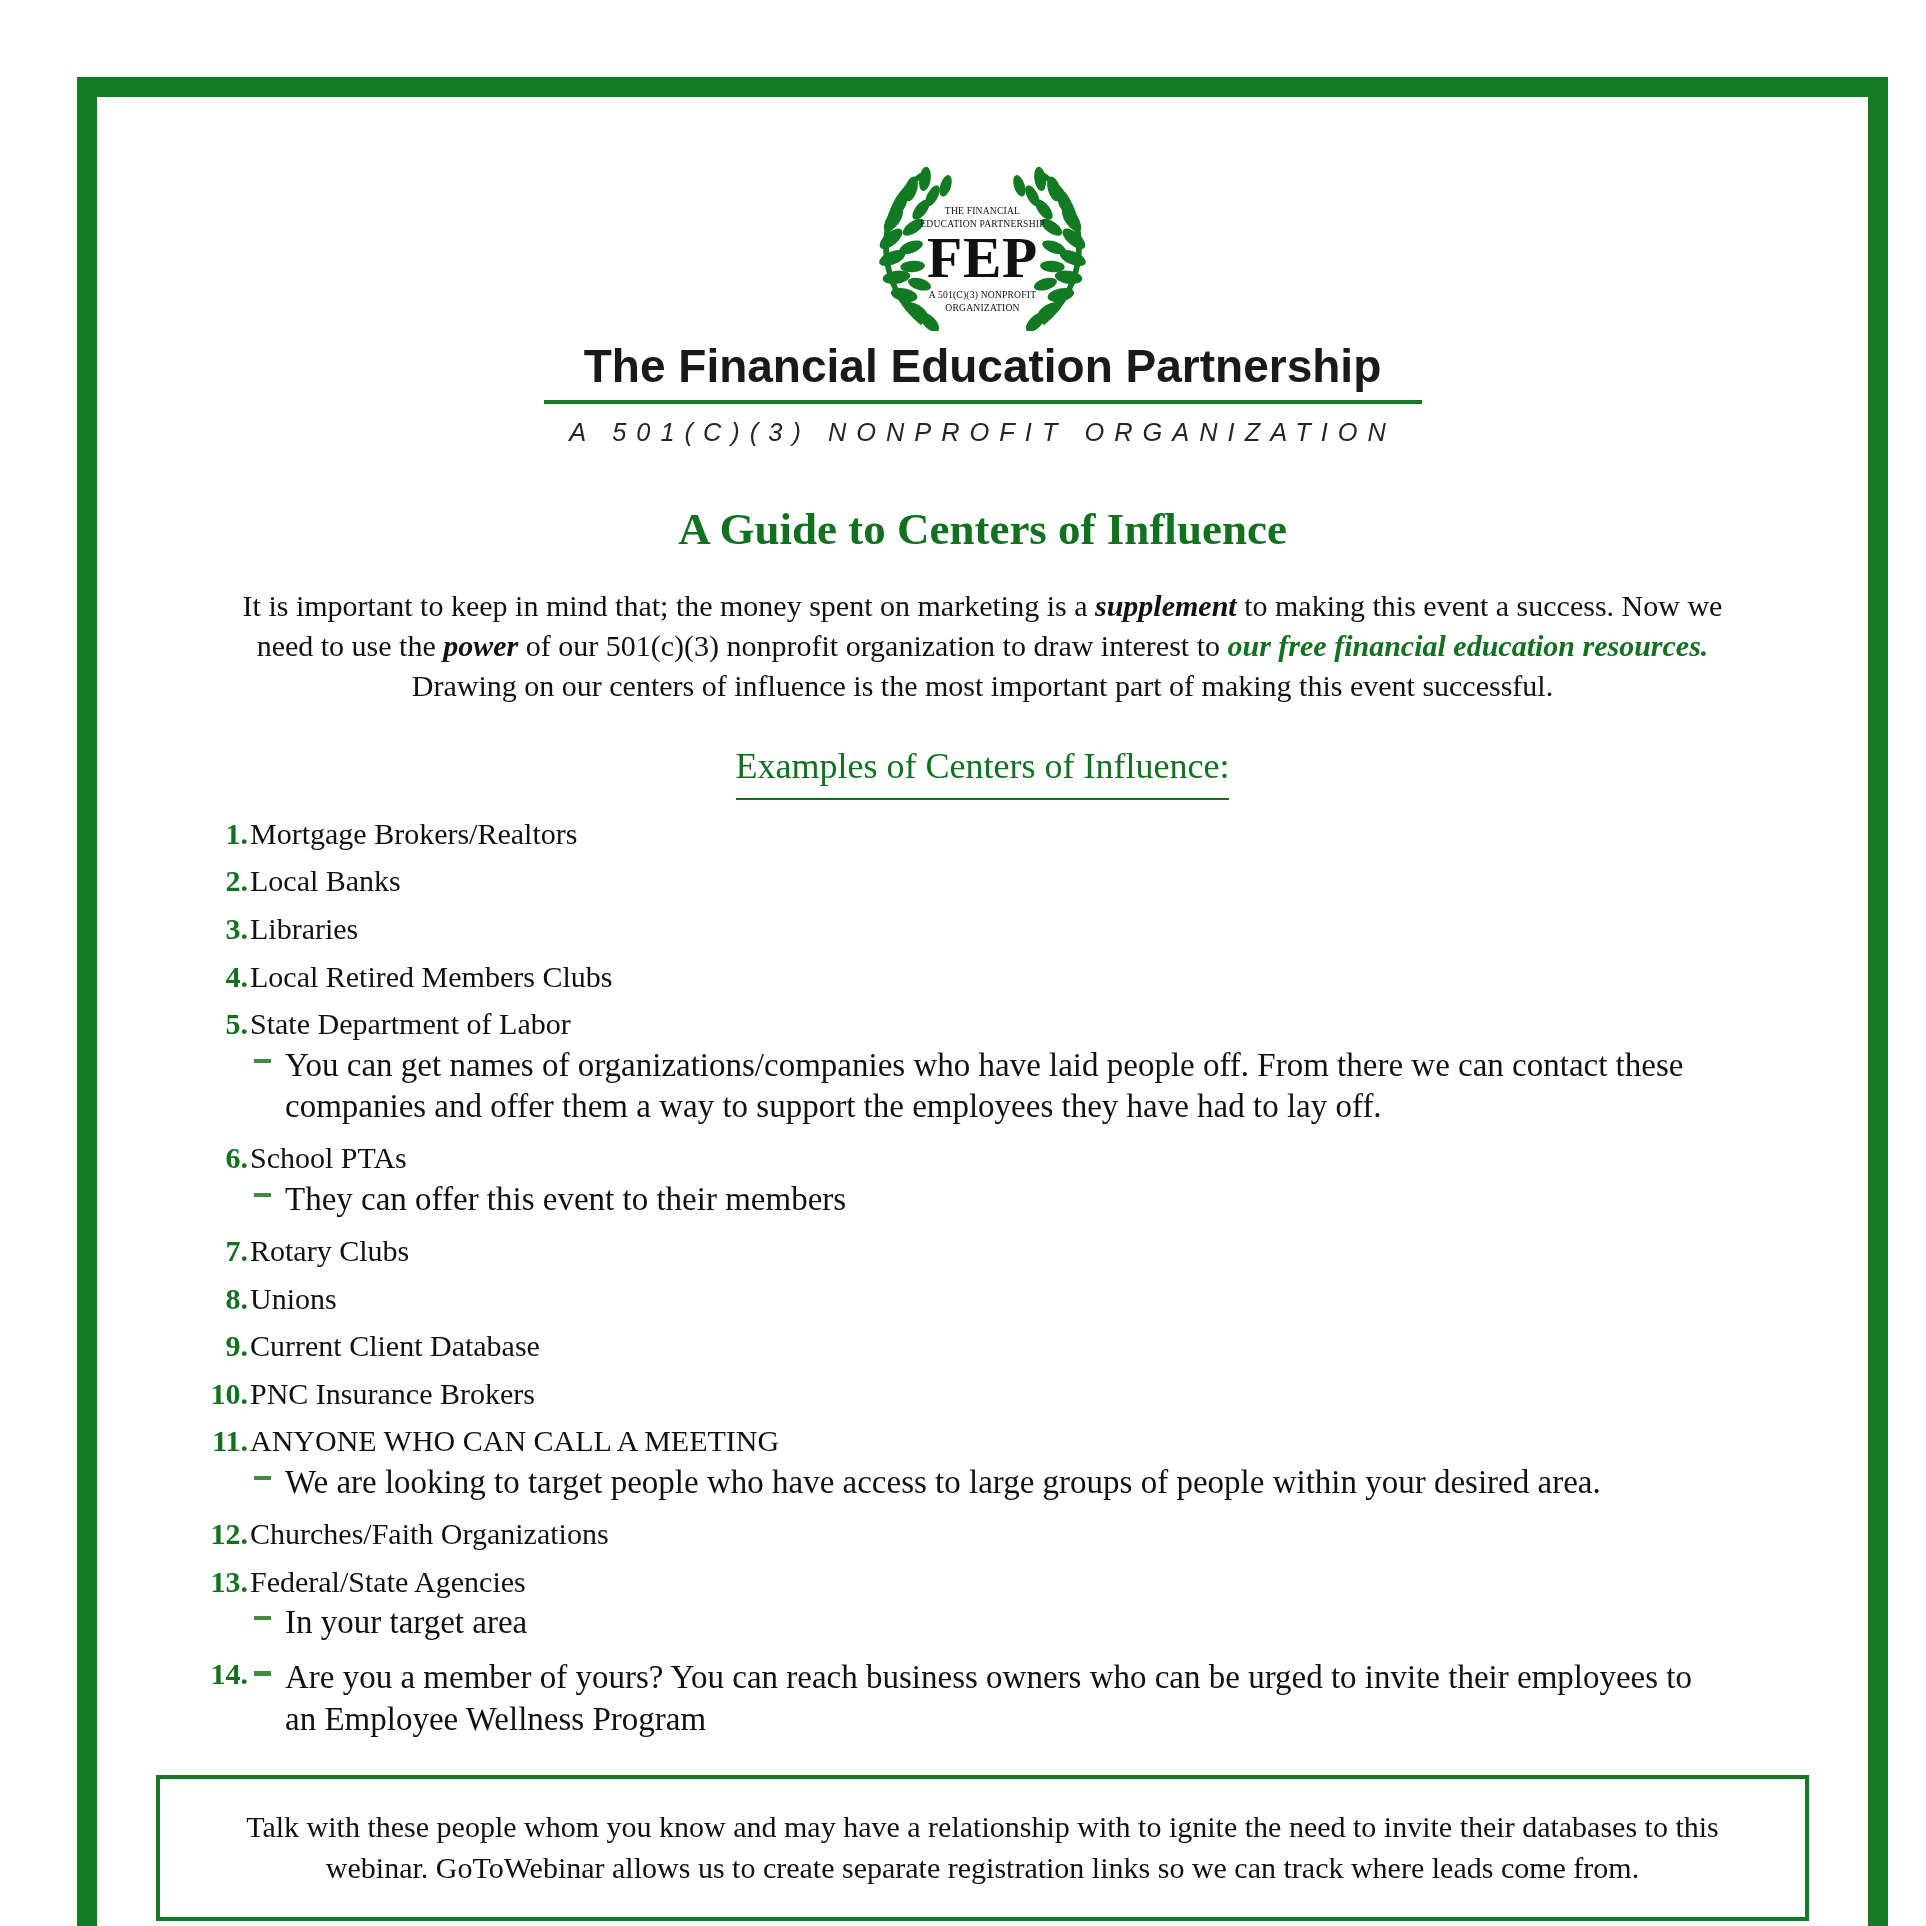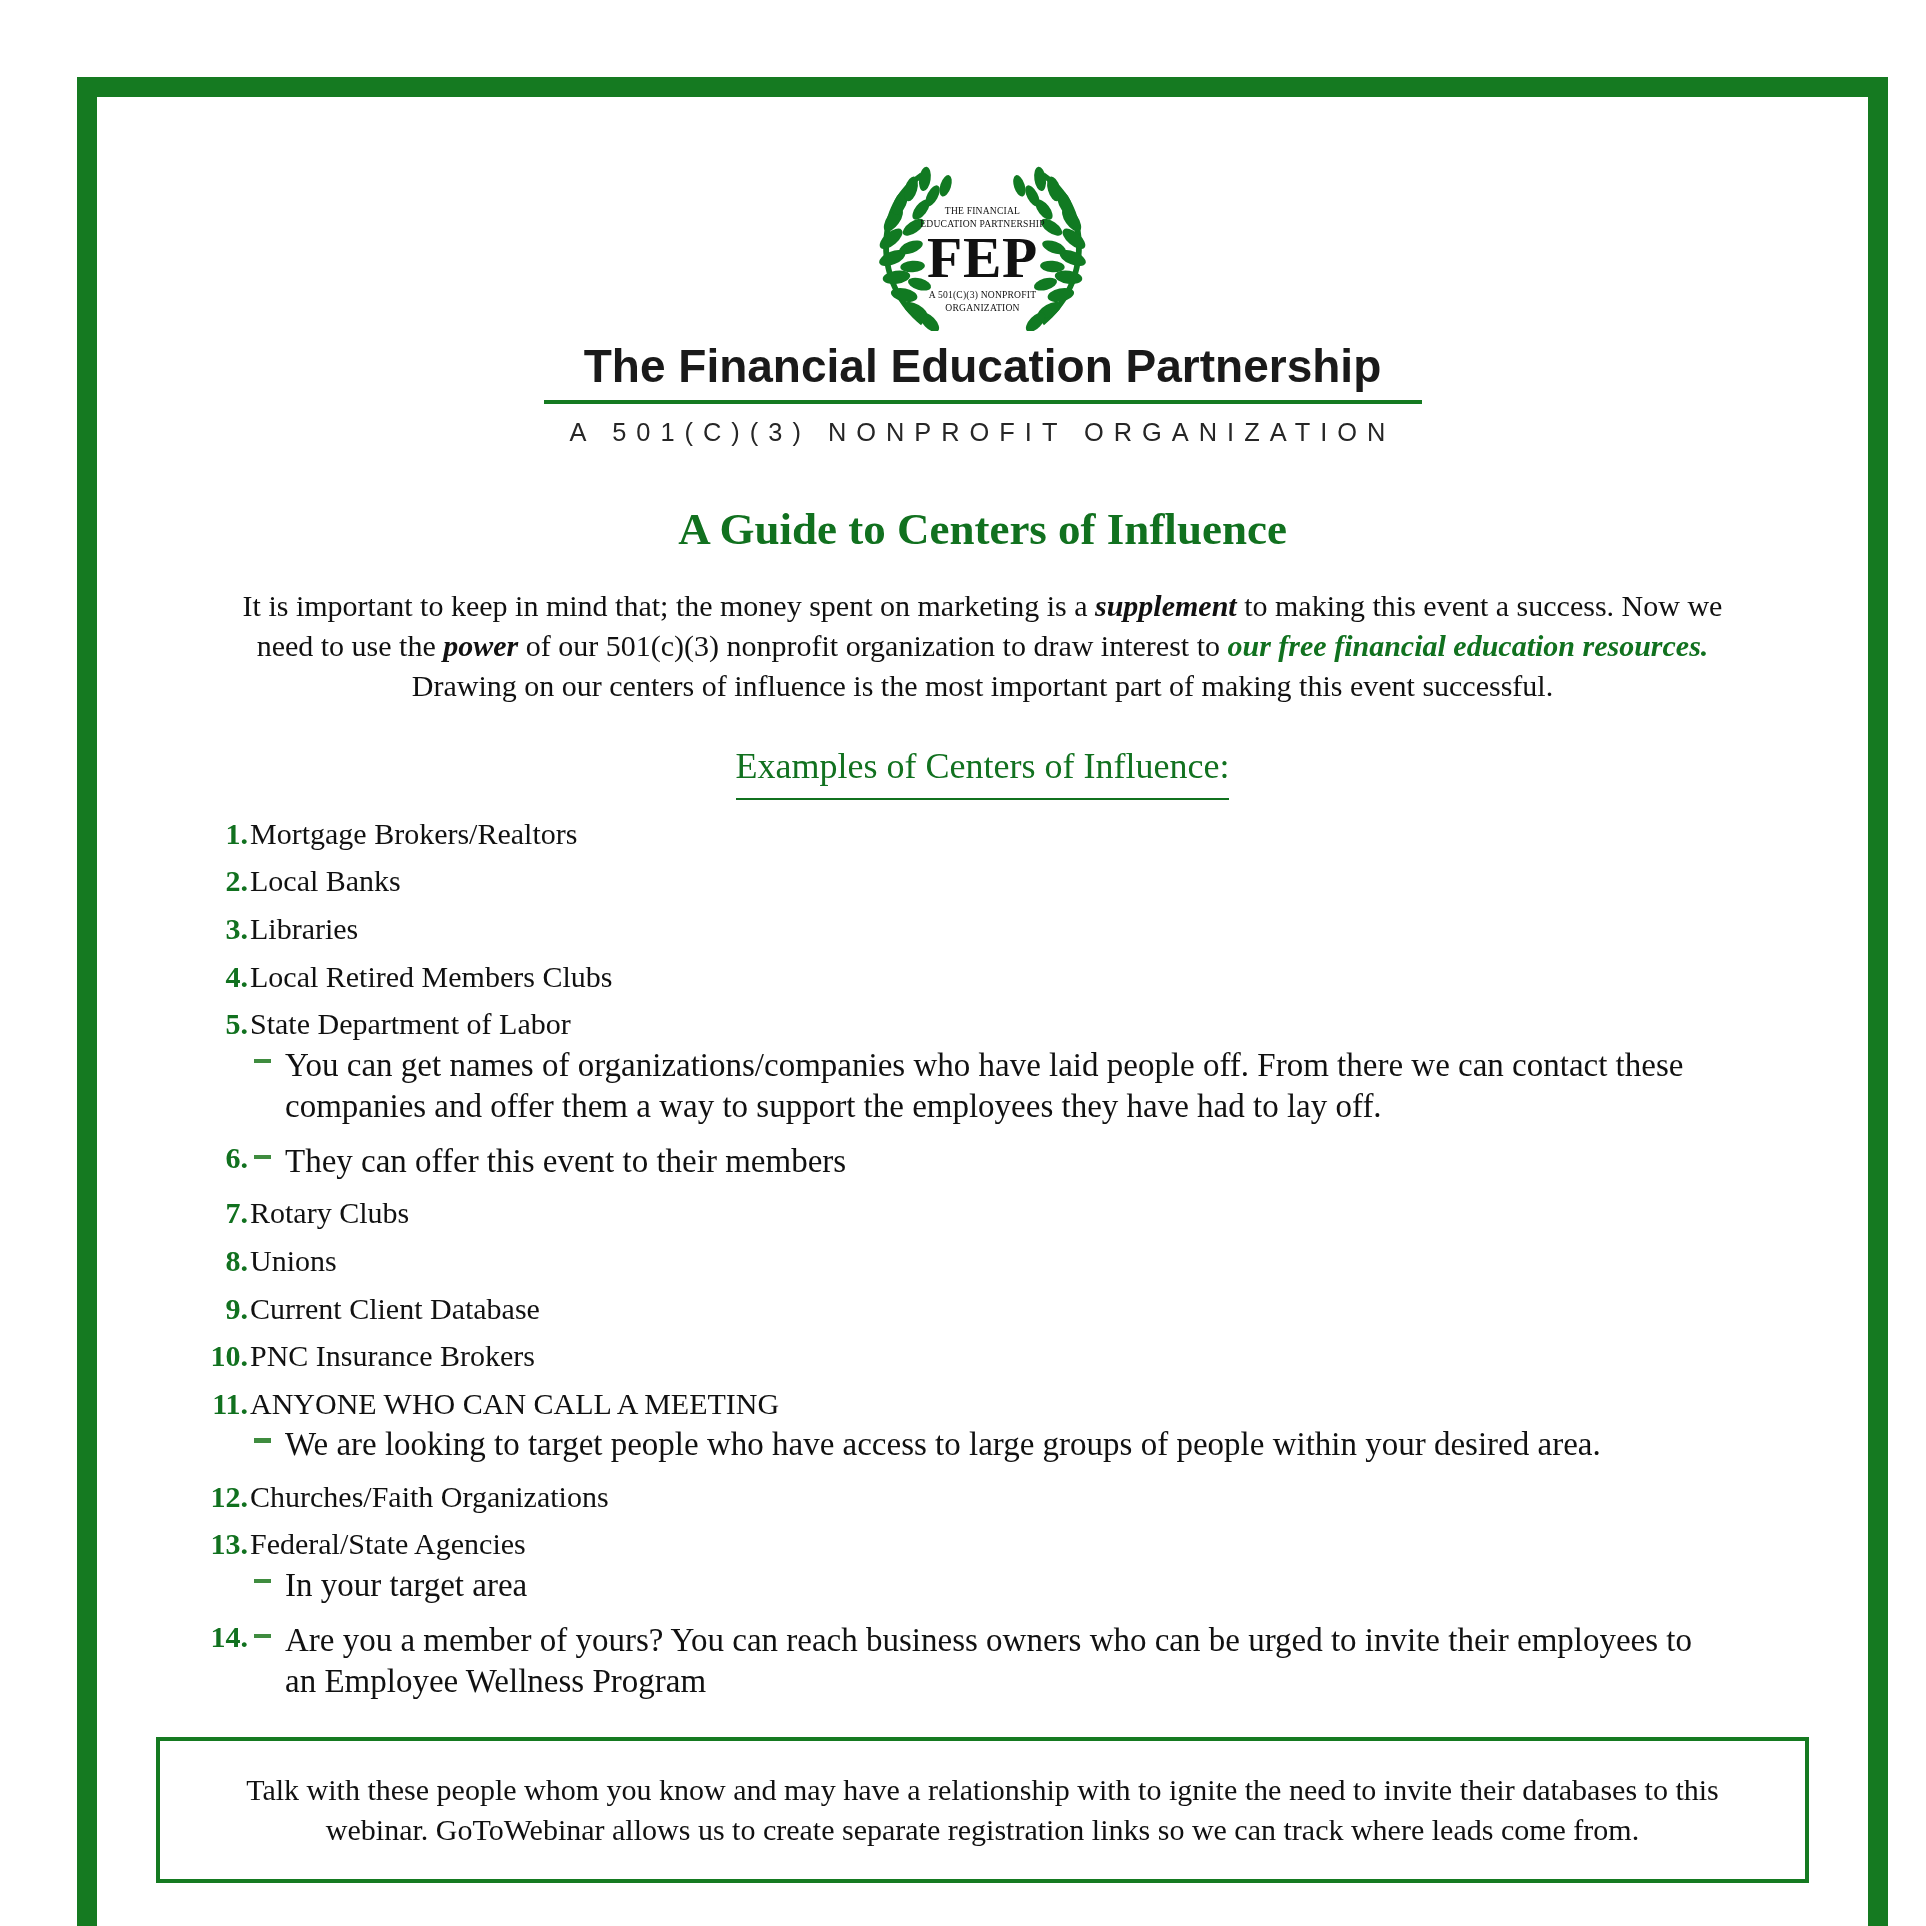--- a/index.html
+++ b/index.html
@@ -69,20 +69,21 @@
     margin: 7px auto 0 auto;
   }
   .org-tagline {
     text-align: center;
     font-family: "Liberation Sans", sans-serif;
     font-size: 25.4px;
     letter-spacing: 10px;
     color: #262626;
     margin-top: 14px;
     white-space: nowrap;
+    font-style: italic;
   }
 
   
   .doc-title {
     text-align: center;
     font-family: "Liberation Serif", serif;
     font-weight: bold;
     font-size: 45px;
     color: #11711F;
     margin-top: 58px;
@@ -292,20 +293,21 @@
         <ul class="coi-sublist">
           <li class="coi-subitem">
             <span class="coi-dash"></span>
             <span>You can get names of organizations/companies who have laid people off. From there we can contact these companies and offer them a way to support the employees they have had to lay off.</span>
           </li>
         </ul>
       </li>
 
       <li class="coi-item">
         <span class="coi-num">6.</span>
+        <span class="coi-label">School PTAs</span>
         <ul class="coi-sublist">
           <li class="coi-subitem">
             <span class="coi-dash"></span>
             <span>They can offer this event to their members</span>
           </li>
         </ul>
       </li>
 
       <li class="coi-item">
         <span class="coi-num">7.</span>

